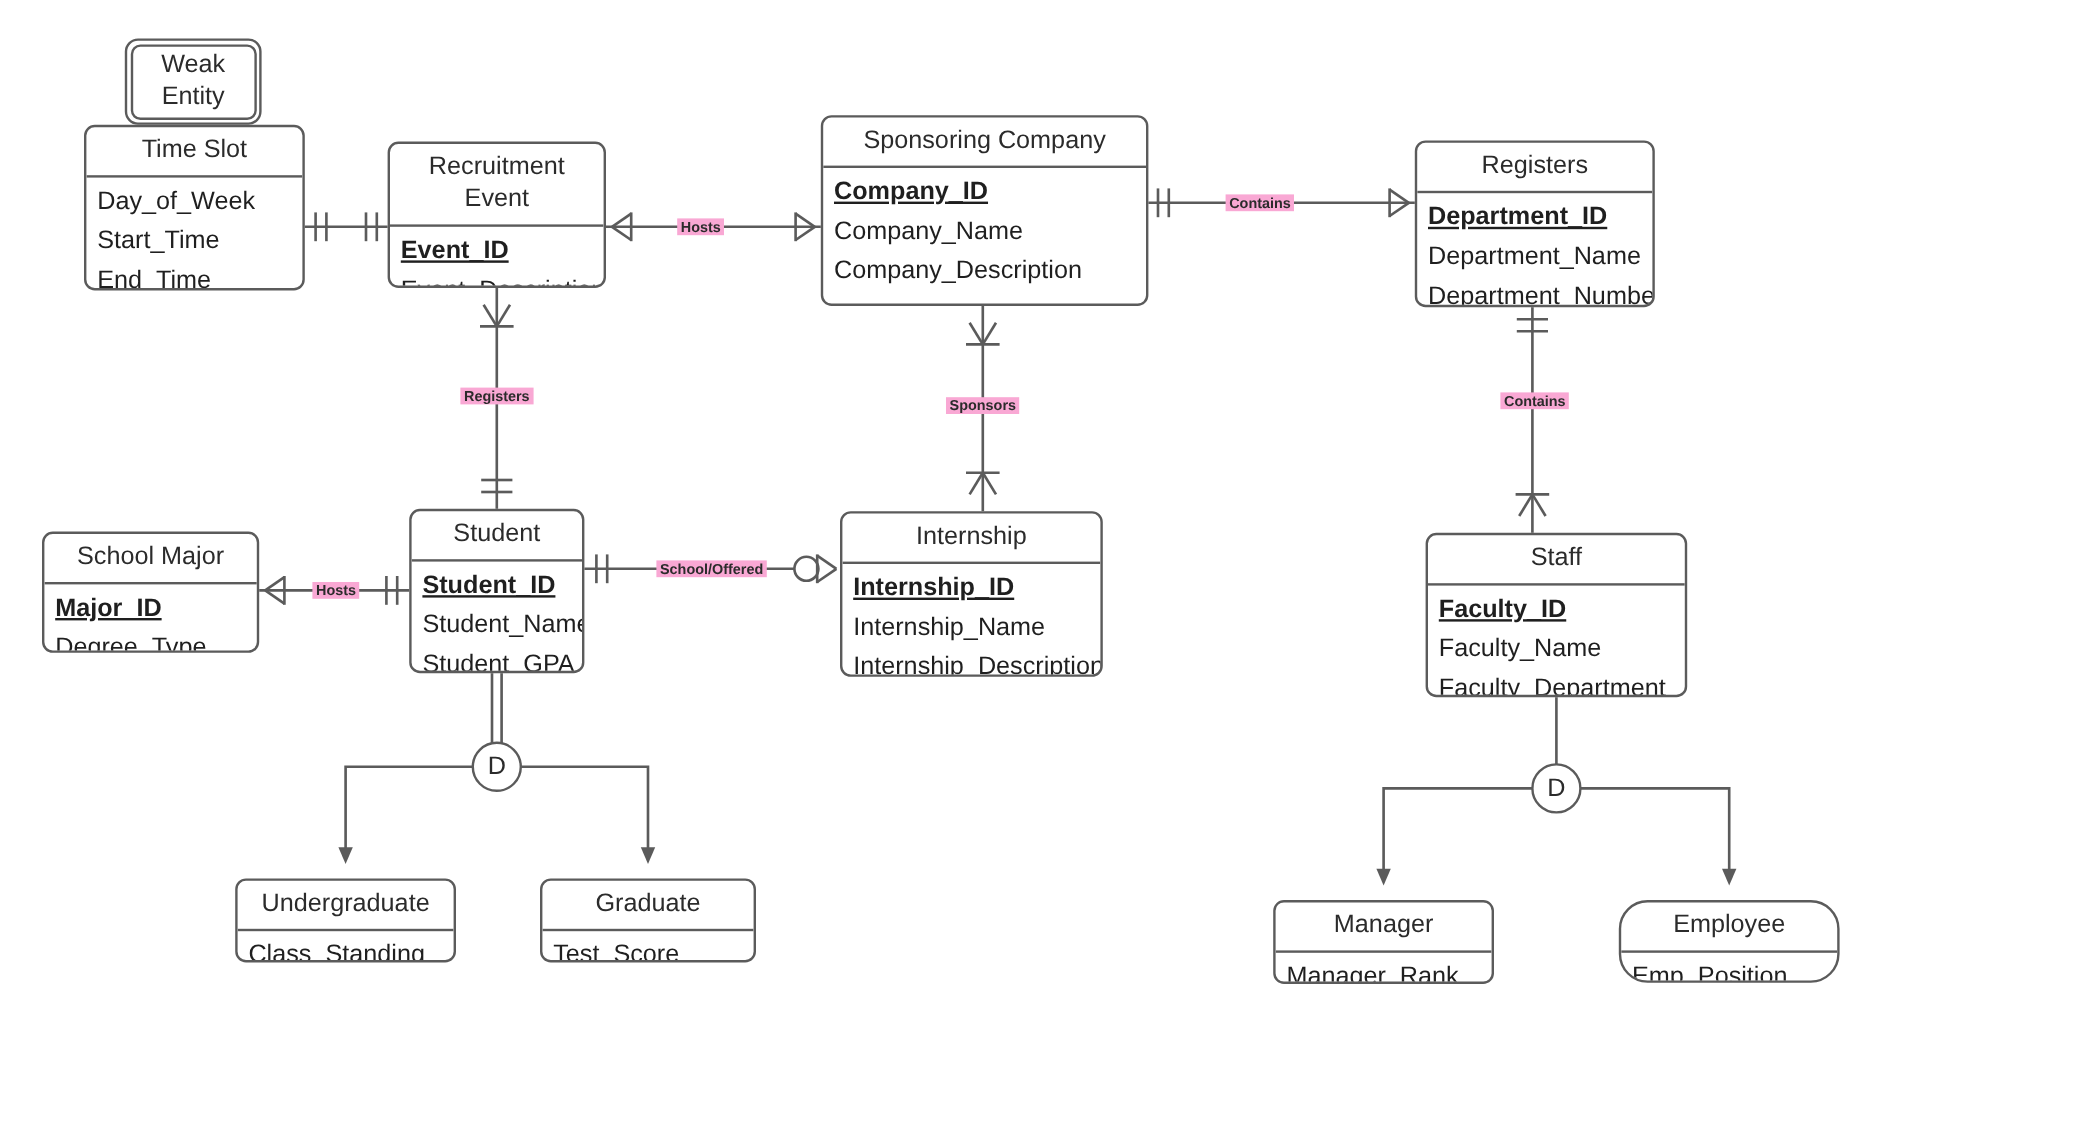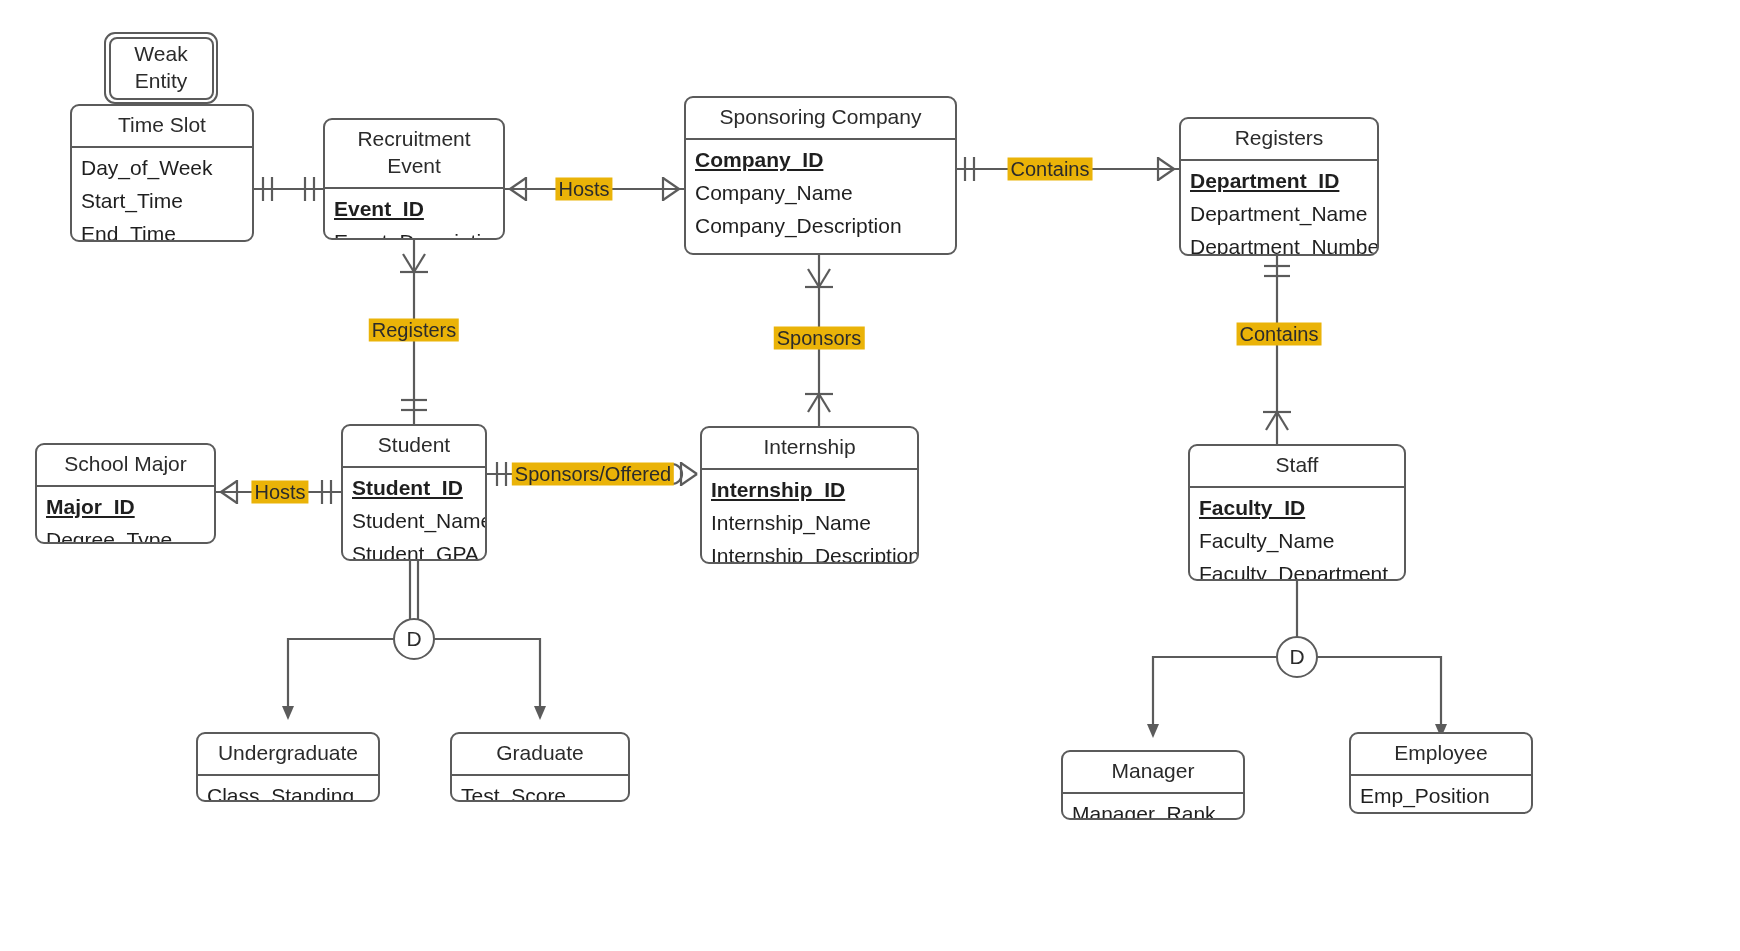--- a/index.html
+++ b/index.html
@@ -83,24 +83,24 @@
   }
   .weak-note .lbl {
     text-align: center;
     font-size: 21px;
     line-height: 1.28;
     color: #2b2b2b;
     white-space: pre-line;
   }
   .rel-label {
     position: absolute;
-    font-size: 20px;
-    font-weight: normal;
+    font-size: 12px;
+    font-weight: bold;
     color: #2b2b2b;
-    background: #eab308;
+    background: #f9a8d4;
     padding: 0 3px;
     white-space: nowrap;
     z-index: 5;
     transform: translate(-50%, -50%);
   }
   .disj {
     position: absolute;
     width: 38px;
     height: 38px;
     border: 2.4px solid #5b5b5b;
@@ -330,34 +330,34 @@
     </div>
   </div>
 
   <div class="entity" style="left:1061px; top:750px; width:184px; height:70px;">
     <div class="ttl">Manager</div>
     <div class="attrs">
       <div class="attr">Manager_Rank</div>
     </div>
   </div>
 
-  <div class="entity" style="left:1349px; top:732px; width:184px; height:82px;">
+  <div class="entity" style="left:1349px; top:750px; width:184px; height:69px;border-radius:24px;">
     <div class="ttl">Employee</div>
     <div class="attrs">
       <div class="attr">Emp_Position</div>
     </div>
   </div>
 
   <div class="rel-label" style="left:584px; top:189px;">Hosts</div>
   <div class="rel-label" style="left:1050px; top:169px;">Contains</div>
   <div class="rel-label" style="left:414px; top:330px;">Registers</div>
   <div class="rel-label" style="left:819px; top:338px;">Sponsors</div>
   <div class="rel-label" style="left:1279px; top:334px;">Contains</div>
   <div class="rel-label" style="left:280px; top:492px;">Hosts</div>
-  <div class="rel-label" style="left:593px; top:474px;">Sponsors/Offered</div>
+  <div class="rel-label" style="left:593px; top:474px;">School/Offered</div>
 
   <div class="disj" style="left:414px; top:639px;">
     <span>D</span>
   </div>
   <div class="disj" style="left:1297px; top:657px;">
     <span>D</span>
   </div>
 
 </div>
 

